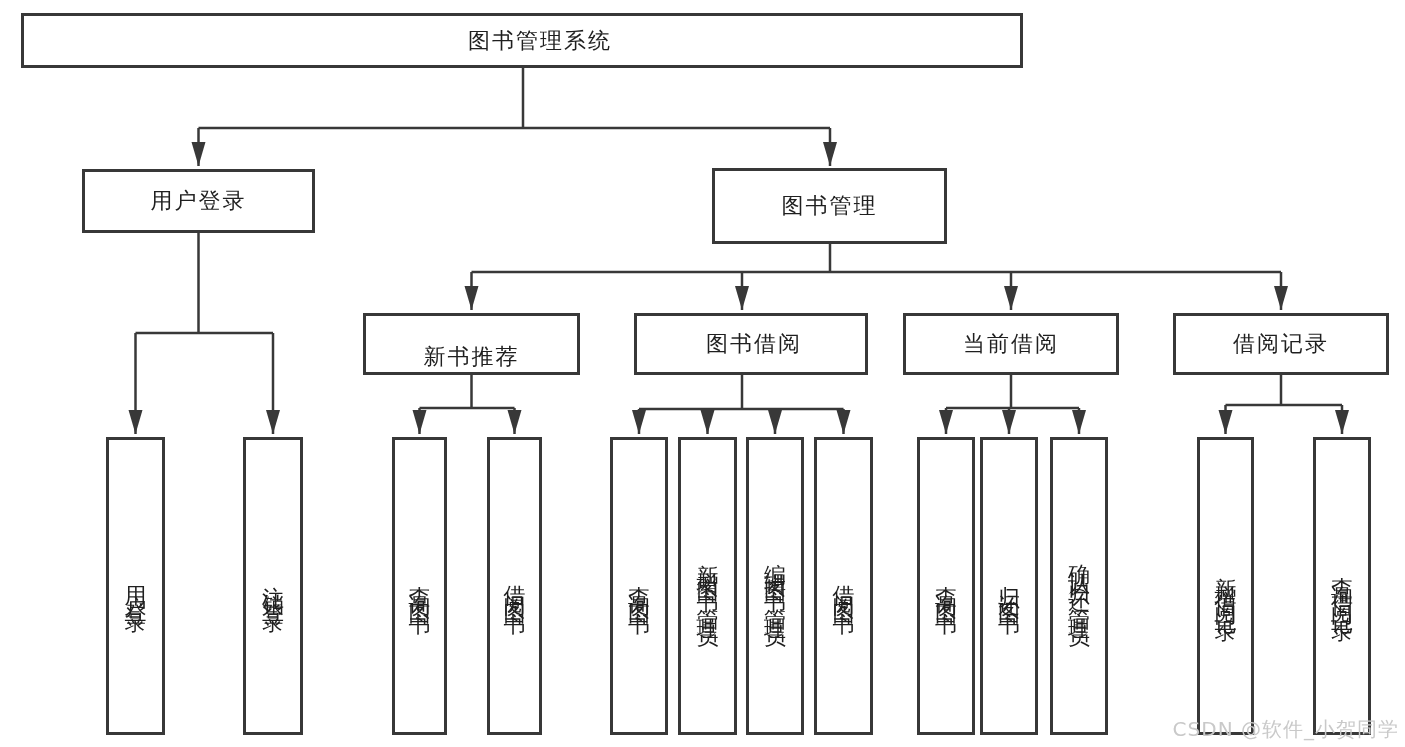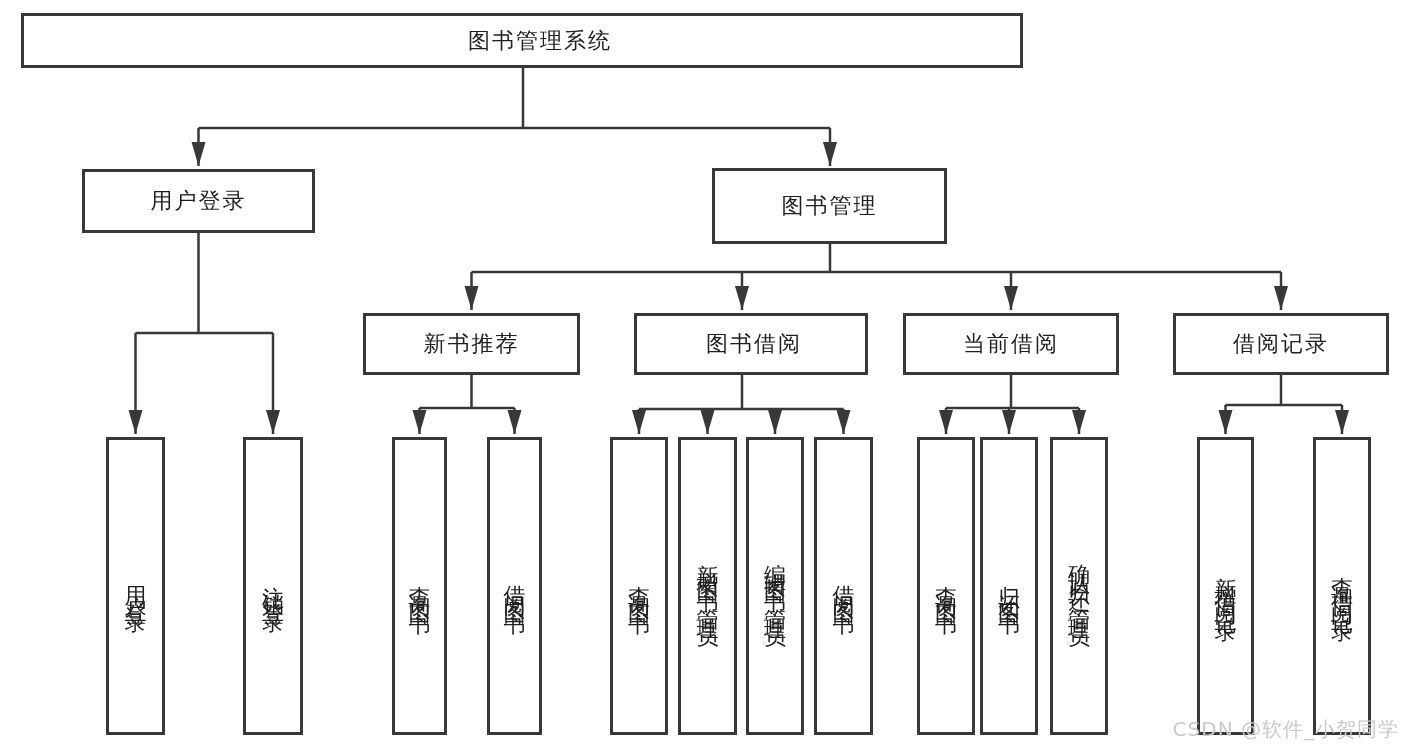--- a/index.html
+++ b/index.html
@@ -73,21 +73,21 @@
     <span class="hlabel">图书管理系统</span>
   </div>
 
   <div class="box" style="left:82px;top:169px;width:233px;height:64px;">
     <span class="hlabel">用户登录</span>
   </div>
   <div class="box" style="left:712px;top:168px;width:235px;height:76px;">
     <span class="hlabel">图书管理</span>
   </div>
 
-  <div class="box" style="left:363px;top:313px;width:217px;height:62px;">
+  <div class="box" style="left:363px;top:313px;width:217px;height:62px;align-items:flex-end;">
     <span class="hlabel">新书推荐</span>
   </div>
   <div class="box" style="left:634px;top:313px;width:234px;height:62px;padding-left:6px;">
     <span class="hlabel">图书借阅</span>
   </div>
   <div class="box" style="left:903px;top:313px;width:216px;height:62px;">
     <span class="hlabel">当前借阅</span>
   </div>
   <div class="box" style="left:1173px;top:313px;width:216px;height:62px;">
     <span class="hlabel">借阅记录</span>

